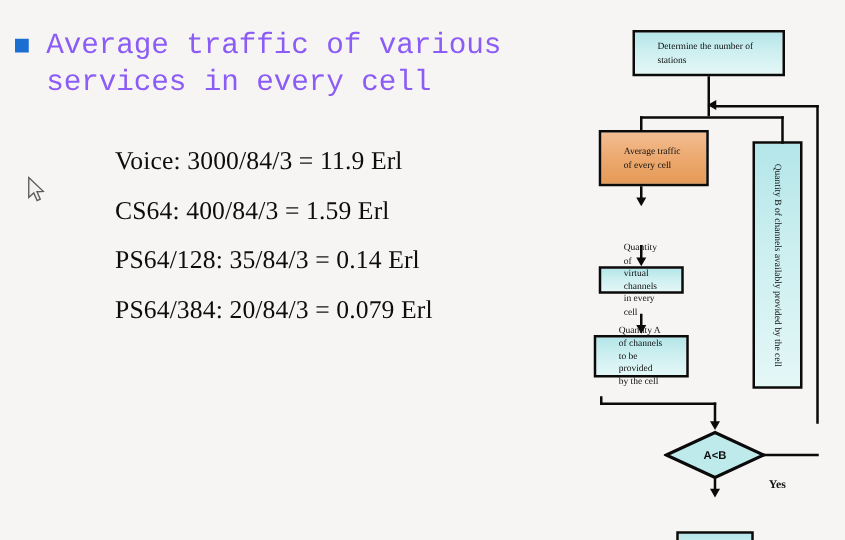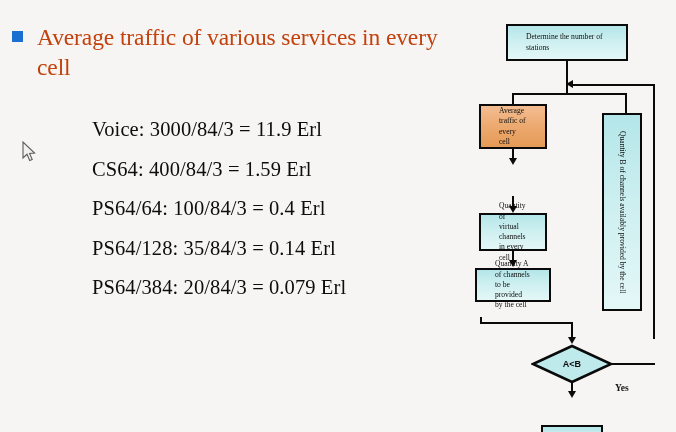--- a/index.html
+++ b/index.html
@@ -32,24 +32,24 @@
   }
   .bullet-square {
     width: 11px;
     height: 11px;
     background: #1b6fd0;
     margin-top: 9px;
     margin-right: 14px;
     flex: 0 0 auto;
   }
   .bullet-text {
-    font-family: Liberation Serif, serif;
+    font-family: Liberation Mono, monospace;
     font-size: 23.5px;
     line-height: 1.28;
-    color: #c2410c;
+    color: #8b5cf6;
     letter-spacing: -0.1px;
   }
 
   .formulas {
     position: absolute;
     left: 92px;
     top: 118px;
     width: 360px;
   }
   .formula-line {
@@ -162,21 +162,20 @@
 <div id="slide">
 
   <div class="bullet-row">
     <div class="bullet-square"></div>
     <div class="bullet-text">Average traffic of various services in every cell</div>
   </div>
 
   <div class="formulas">
     <div class="formula-line">Voice: 3000/84/3 = 11.9 Erl</div>
     <div class="formula-line">CS64: 400/84/3 = 1.59 Erl</div>
-    <div class="formula-line">PS64/64: 100/84/3 = 0.4 Erl</div>
     <div class="formula-line">PS64/128: 35/84/3 = 0.14 Erl</div>
     <div class="formula-line">PS64/384: 20/84/3 = 0.079 Erl</div>
   </div>
 
   <svg class="cursor" viewBox="0 0 16 22">
     <polygon points="1,1 1,17 5,13.3 7.7,19.5 10.2,18.4 7.6,12.4 12.6,12.1" fill="#f2f0ee" stroke="#5c5c5c" stroke-width="1.1"></polygon>
   </svg>
 
   <div class="flow">
 
@@ -187,30 +186,30 @@
     <div class="arrowhead left" style="left:111px; top:70px;"></div>
 
     <div class="conn h" style="left:117px; top:73.5px; width:83px;"></div>
 
     <div class="conn v" style="left:198px; top:73.5px; height:255px;"></div>
 
     <div class="conn h" style="left:57px; top:83px; width:115px;"></div>
     <div class="conn v" style="left:57px; top:83px; height:11px;"></div>
     <div class="conn v" style="left:170px; top:83px; height:47px;"></div>
 
-    <div class="node orange" style="left:24px; top:94px; width:68px; height:45px;">Average traffic of every cell</div>
+    <div class="node orange" style="left:24px; top:94px; width:88px; height:45px;">Average traffic of every cell</div>
 
     <div class="conn v" style="left:57px; top:139px; height:10px;"></div>
     <div class="arrowhead down" style="left:53.5px; top:148px;"></div>
 
 
     <div class="conn v" style="left:57px; top:186px; height:11px;"></div>
     <div class="arrowhead down" style="left:53.5px; top:196px;"></div>
 
-    <div class="node" style="left:24px; top:203px; width:68px; height:38px;">Quantity of virtual channels in every cell</div>
+    <div class="node" style="left:24px; top:203px; width:68px; height:22px;">Quantity of virtual channels in every cell</div>
 
     <div class="conn v" style="left:57px; top:241px; height:11px;"></div>
     <div class="arrowhead down" style="left:53.5px; top:250px;"></div>
 
     <div class="node" style="left:20px; top:258px; width:76px; height:34px;">Quantity A of channels to be provided by the cell</div>
 
     <div class="node vertical" style="left:147px; top:103px; width:36px; height:198px;">Quantity B of channels availably provided by the cell</div>
 
     <div class="conn v" style="left:25px; top:307px; height:7px;"></div>
     <div class="conn h" style="left:25px; top:312px; width:93px;"></div>

